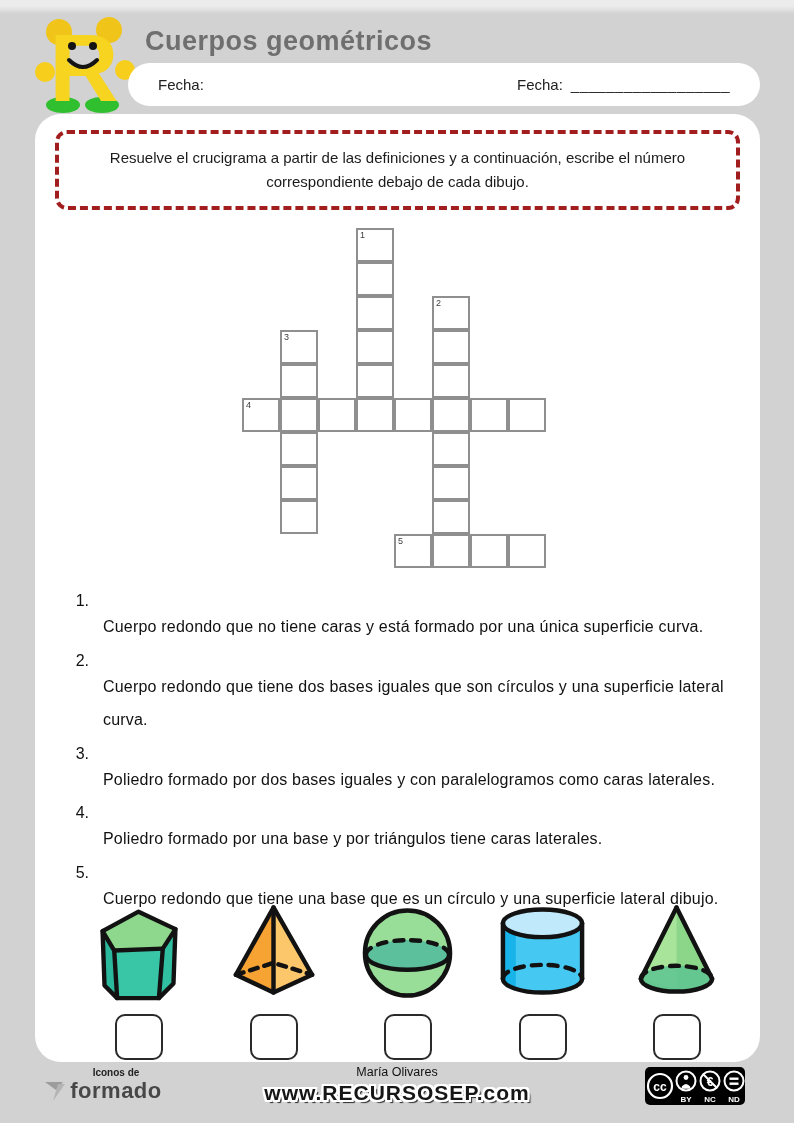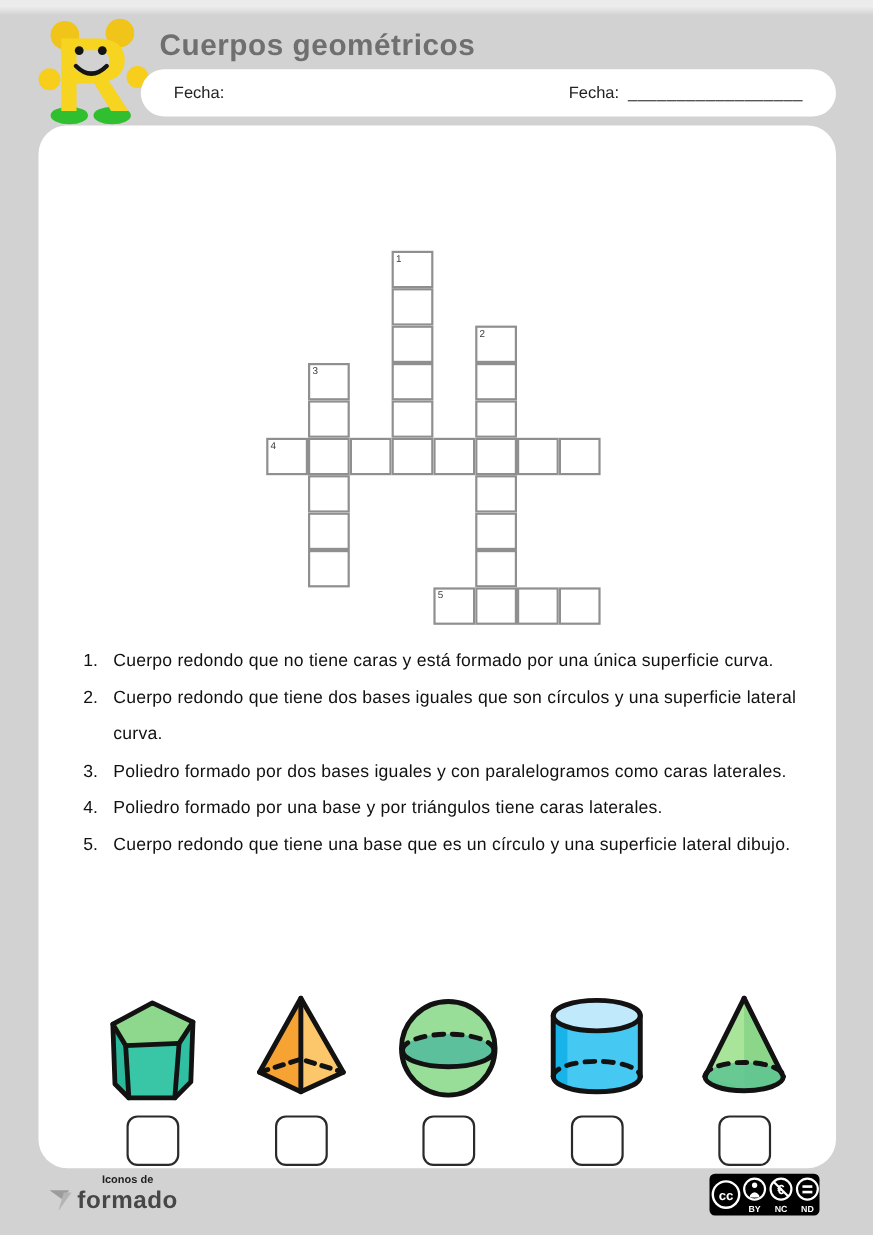--- a/index.html
+++ b/index.html
@@ -29,21 +29,21 @@
   .crossword{position:absolute;left:207px;top:114px;width:306px;height:342px;}
   .cw-cell{
     position:absolute;width:38px;height:34px;box-sizing:border-box;
     background:#fff;border:2px solid #8f8f8f;
   }
   .cw-num{position:absolute;left:2px;top:1px;font-size:9px;color:#3c3c3c;line-height:1;}
   
   .defs{position:absolute;left:30px;top:470px;width:662px;font-size:16px;line-height:33.5px;color:#111;}
   .def{display:flex;}
   .def-num{flex:none;width:24px;text-align:right;margin-right:14px;}
-  .def-text{flex:1;letter-spacing:.2px;}
+  .def-text{flex:1;letter-spacing:.2px;margin-top:26px;}
   
   .figures{position:absolute;left:52px;top:786px;width:642px;display:flex;justify-content:space-between;}
   .figure{width:104px;display:flex;flex-direction:column;align-items:center;}
   .figure svg{display:block;}
   .answer-box{width:44px;height:42px;border:2px solid #2a2a2a;border-radius:10px;margin-top:12px;background:#fff;}
   
   .footer{position:absolute;left:0;top:1062px;width:794px;height:71px;}
   .flaticon{position:absolute;left:38px;top:5px;width:130px;text-align:center;color:#4a4a4a;}
   .flaticon .small{font-size:10px;font-weight:bold;color:#222;margin-left:26px;}
   .flaticon .big{display:flex;align-items:center;justify-content:center;gap:4px;font-size:22px;font-weight:bold;color:#474747;letter-spacing:.5px;}
@@ -74,20 +74,23 @@
 
 <div class="namebar">
   <span class="label">Fecha:</span>
   <span class="gap"></span>
   <span class="label">Fecha:</span>
   <span class="line">__________________</span>
 </div>
 
 <div class="card">
 
+  <div class="instruction">
+    <span>Resuelve el crucigrama a partir de las definiciones y a continuación, escribe el número correspondiente debajo de cada dibujo.</span>
+  </div>
 
   <div class="crossword">
       <div class="cw-cell" style="left: 114px; top: 0px;">
         <span class="cw-num">1</span>
       </div>
       <div class="cw-cell" style="left: 114px; top: 34px;"></div>
       <div class="cw-cell" style="left: 114px; top: 68px;"></div>
       <div class="cw-cell" style="left: 114px; top: 102px;"></div>
       <div class="cw-cell" style="left: 114px; top: 136px;"></div>
       <div class="cw-cell" style="left: 114px; top: 170px;"></div>
@@ -227,20 +230,24 @@
     <div class="small">Iconos de</div>
     <div class="big">
       <svg width="22" height="22" viewBox="0 0 22 22">
         <path d="M1,2 L19,2 L12,10 Z" fill="#9c9c9c"></path>
         <path d="M14,4 L21,4 L9,21 Z" fill="#b4b4b4"></path>
       </svg>
       <span>formado</span>
     </div>
   </div>
 
+  <div class="credit">
+    <div class="author">María Olivares</div>
+    <div class="site">www.RECURSOSEP.com</div>
+  </div>
 
   <svg class="cc-badge" width="102" height="40" viewBox="0 0 102 40">
     <rect x="1" y="1" width="100" height="38" rx="5" fill="#000"></rect>
     <g>
       <circle cx="16" cy="20" r="12" fill="none" stroke="#fff" stroke-width="2.2"></circle>
       <text x="16" y="24.5" text-anchor="middle" font-size="12" font-weight="bold" fill="#fff">cc</text>
     </g>
     <g>
       <circle cx="42" cy="15" r="9.5" fill="none" stroke="#fff" stroke-width="2"></circle>
       <circle cx="42" cy="11.5" r="2.4" fill="#fff"></circle>

